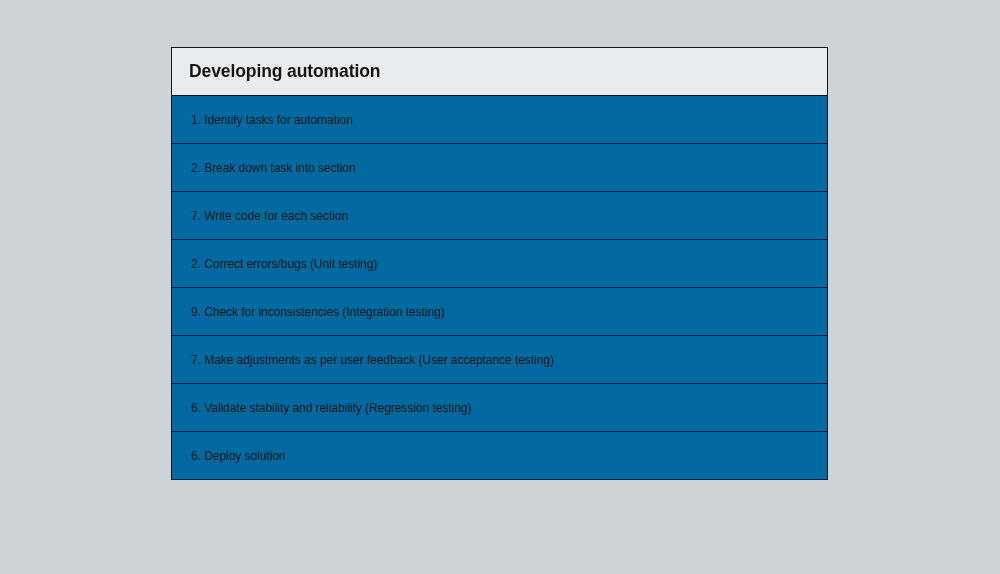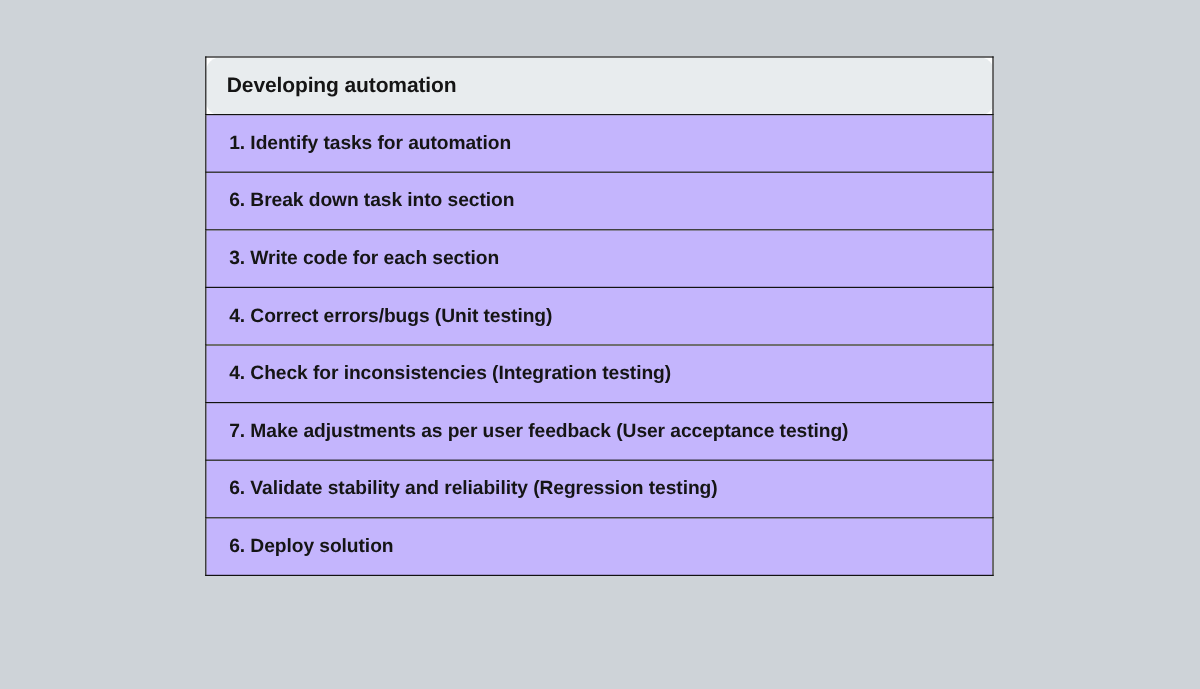--- a/index.html
+++ b/index.html
@@ -43,56 +43,55 @@
     color: #151515;
     white-space: nowrap;
     overflow: hidden;
   }
   table.steps th.header-cell {
     background: #e8ecee;
     font-size: 17.5px;
     font-weight: bold;
     letter-spacing: -0.1px;
     padding: 0 0 0 17px;
-    border-radius: 11px;
   }
   table.steps td.step-cell {
-    background: #c4b5fd;
-    font-size: 16px;
-    font-weight: bold;
+    background: #0369a1;
+    font-size: 12px;
+    font-weight: normal;
     letter-spacing: -0.05px;
     padding: 0 0 0 19px;
   }
 </style>
 </head>
 <body>
 
 <div class="page">
   <div class="table-wrap">
     <table class="steps">
       <thead>
         <tr>
           <th class="header-cell">Developing automation</th>
         </tr>
       </thead>
       <tbody>
         <tr>
           <td class="step-cell">1. Identify tasks for automation</td>
         </tr>
         <tr>
-          <td class="step-cell">6. Break down task into section</td>
+          <td class="step-cell">2. Break down task into section</td>
         </tr>
         <tr>
-          <td class="step-cell">3. Write code for each section</td>
+          <td class="step-cell">7. Write code for each section</td>
         </tr>
         <tr>
-          <td class="step-cell">4. Correct errors/bugs (Unit testing)</td>
+          <td class="step-cell">2. Correct errors/bugs (Unit testing)</td>
         </tr>
         <tr>
-          <td class="step-cell">4. Check for inconsistencies (Integration testing)</td>
+          <td class="step-cell">9. Check for inconsistencies (Integration testing)</td>
         </tr>
         <tr>
           <td class="step-cell">7. Make adjustments as per user feedback (User acceptance testing)</td>
         </tr>
         <tr>
           <td class="step-cell">6. Validate stability and reliability (Regression testing)</td>
         </tr>
         <tr>
           <td class="step-cell">6. Deploy solution</td>
         </tr>

